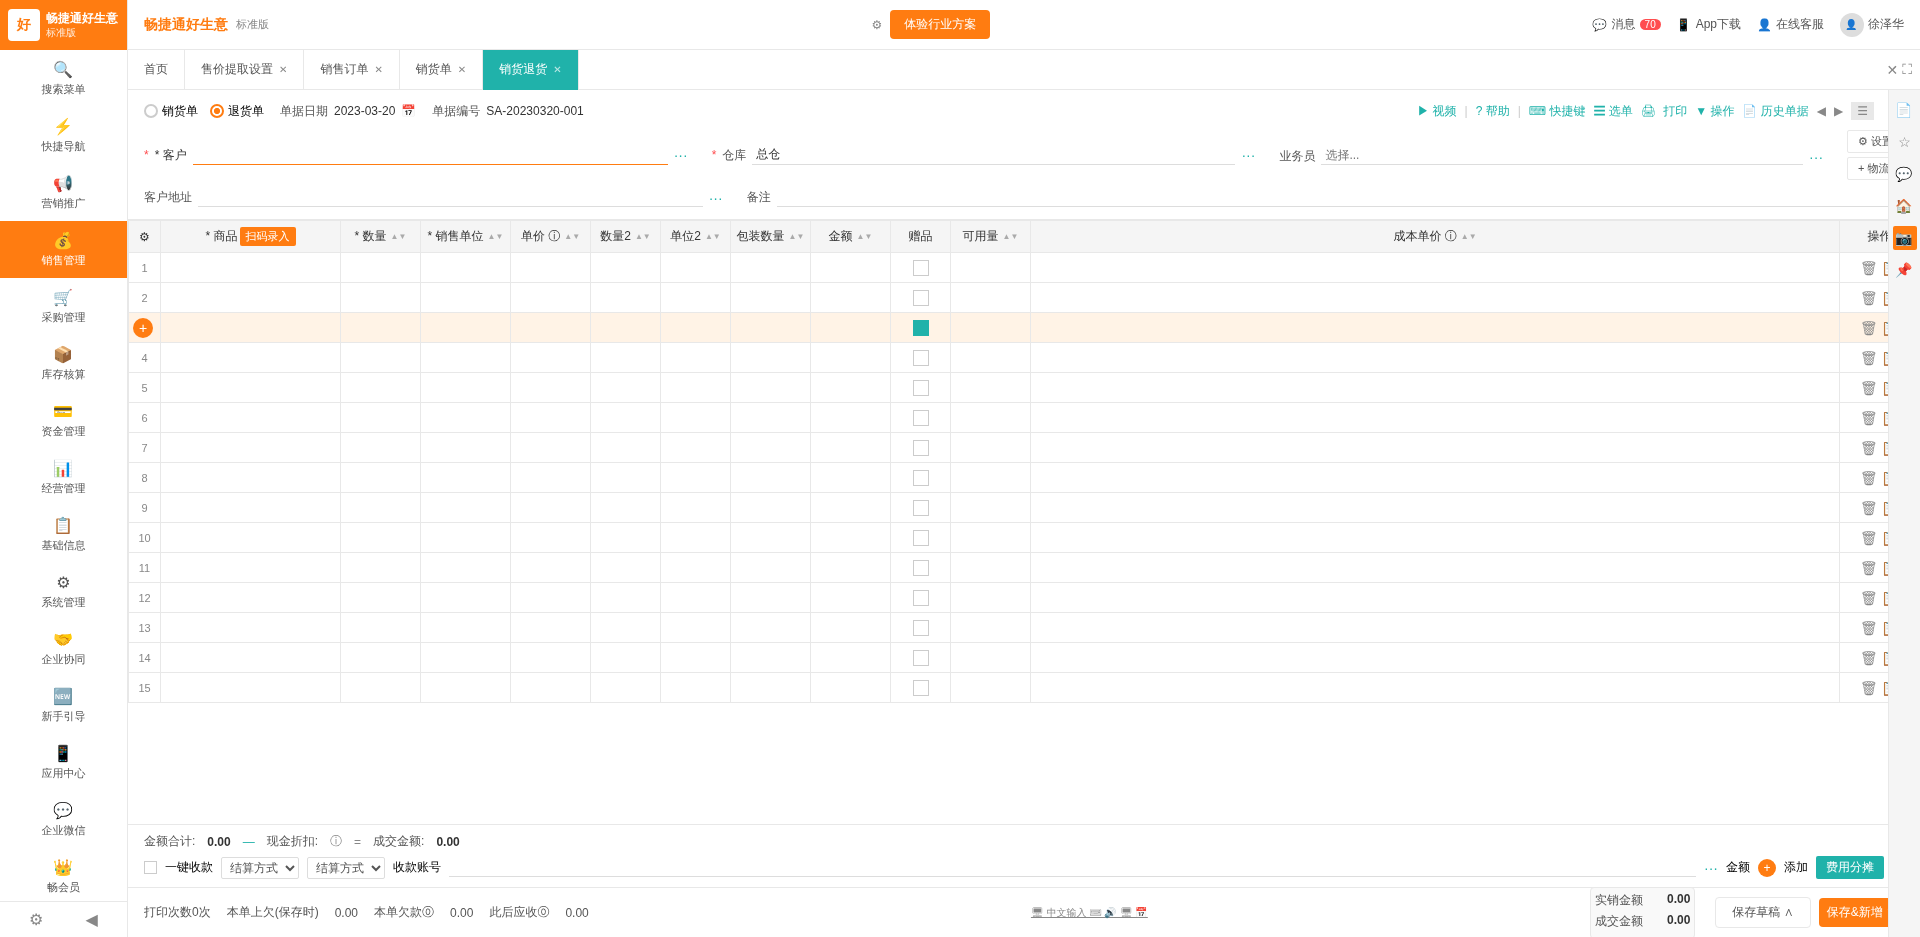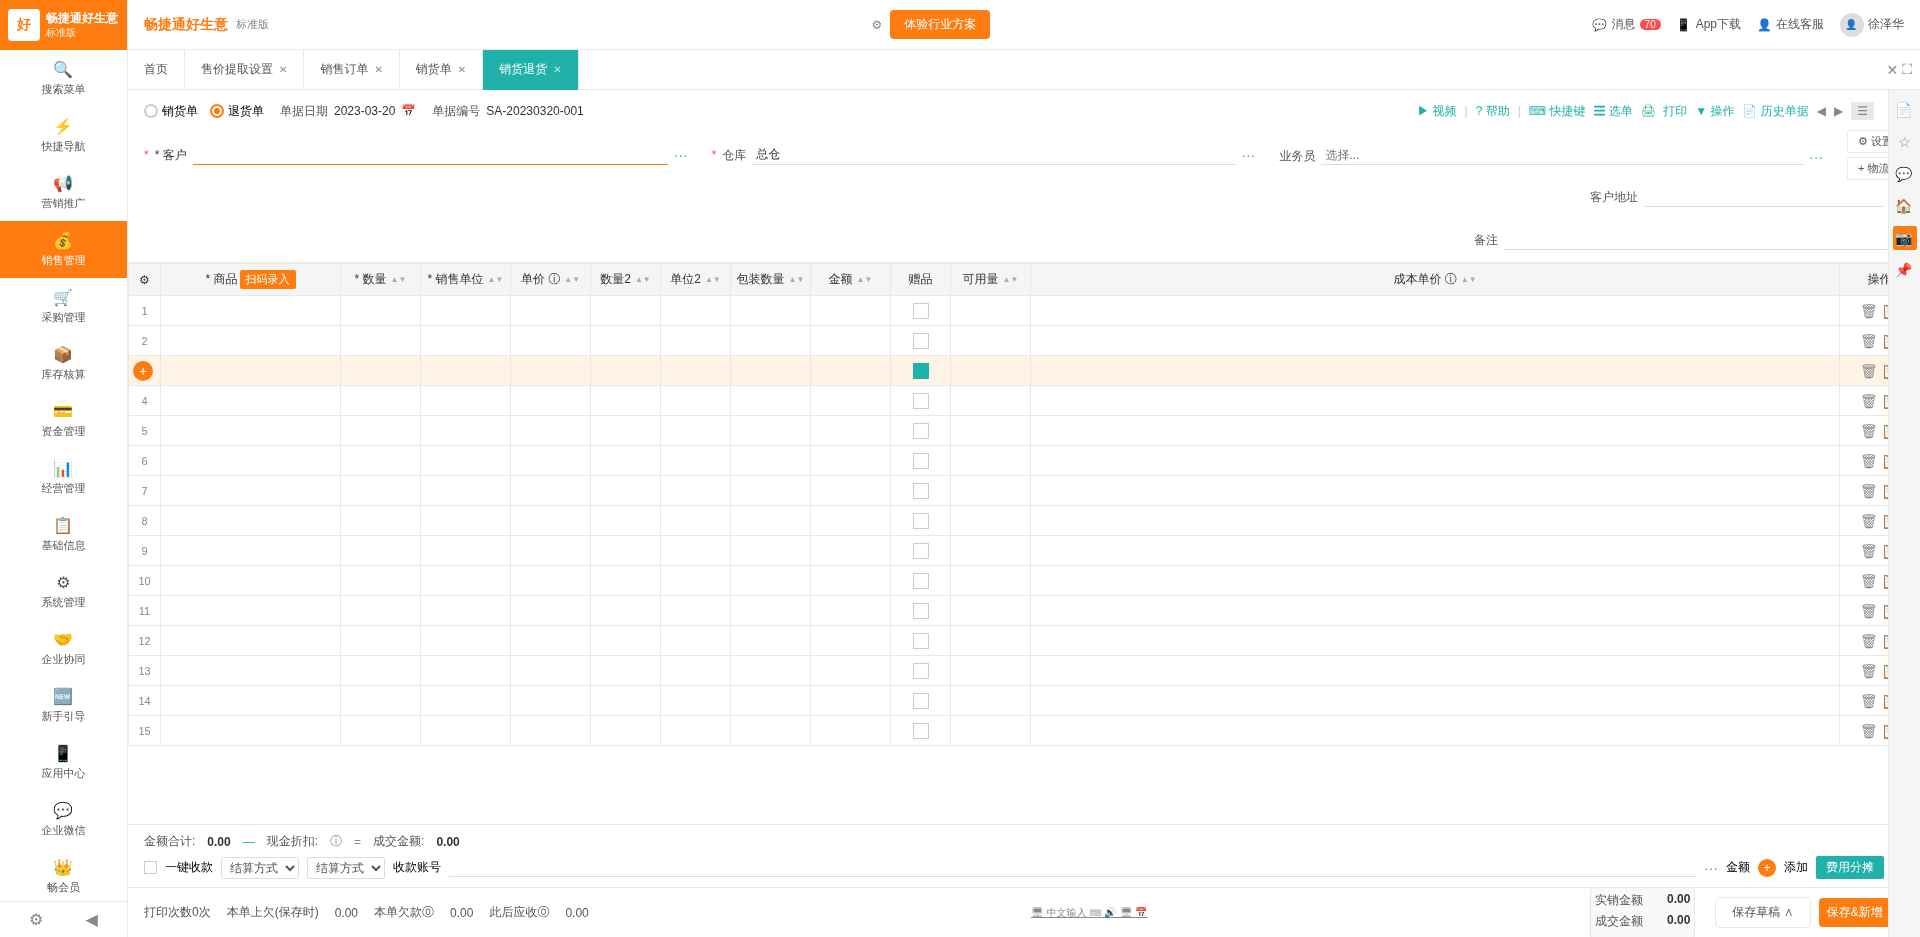--- a/index.html
+++ b/index.html
@@ -308,21 +308,21 @@
             <span class="form-label">业务员</span>
             <input type="text" class="form-input" style="width: 200px;" placeholder="选择...">
             <span class="dots-btn">···</span>
           </div>
           <div style="display:flex;flex-direction:column;gap:4px;">
             <button class="form-action-btn">⚙ 设置</button>
             <button class="form-action-btn">+ 物流</button>
           </div>
         </div>
 
-        <div style="display:flex;align-items:flex-end;gap:24px;flex-direction:column;">
+        <div style="display:flex;align-items:flex-start;gap:24px;">
           <div style="display:flex;align-items:center;gap:6px;flex:1;">
             <span class="form-label">客户地址</span>
             <input type="text" class="form-input" style="width: 240px;">
             <span class="dots-btn">···</span>
           </div>
           <div style="display:flex;align-items:center;gap:6px;flex:2;">
             <span class="form-label">备注</span>
             <input type="text" class="form-input" style="width: 400px;">
           </div>
         </div>

